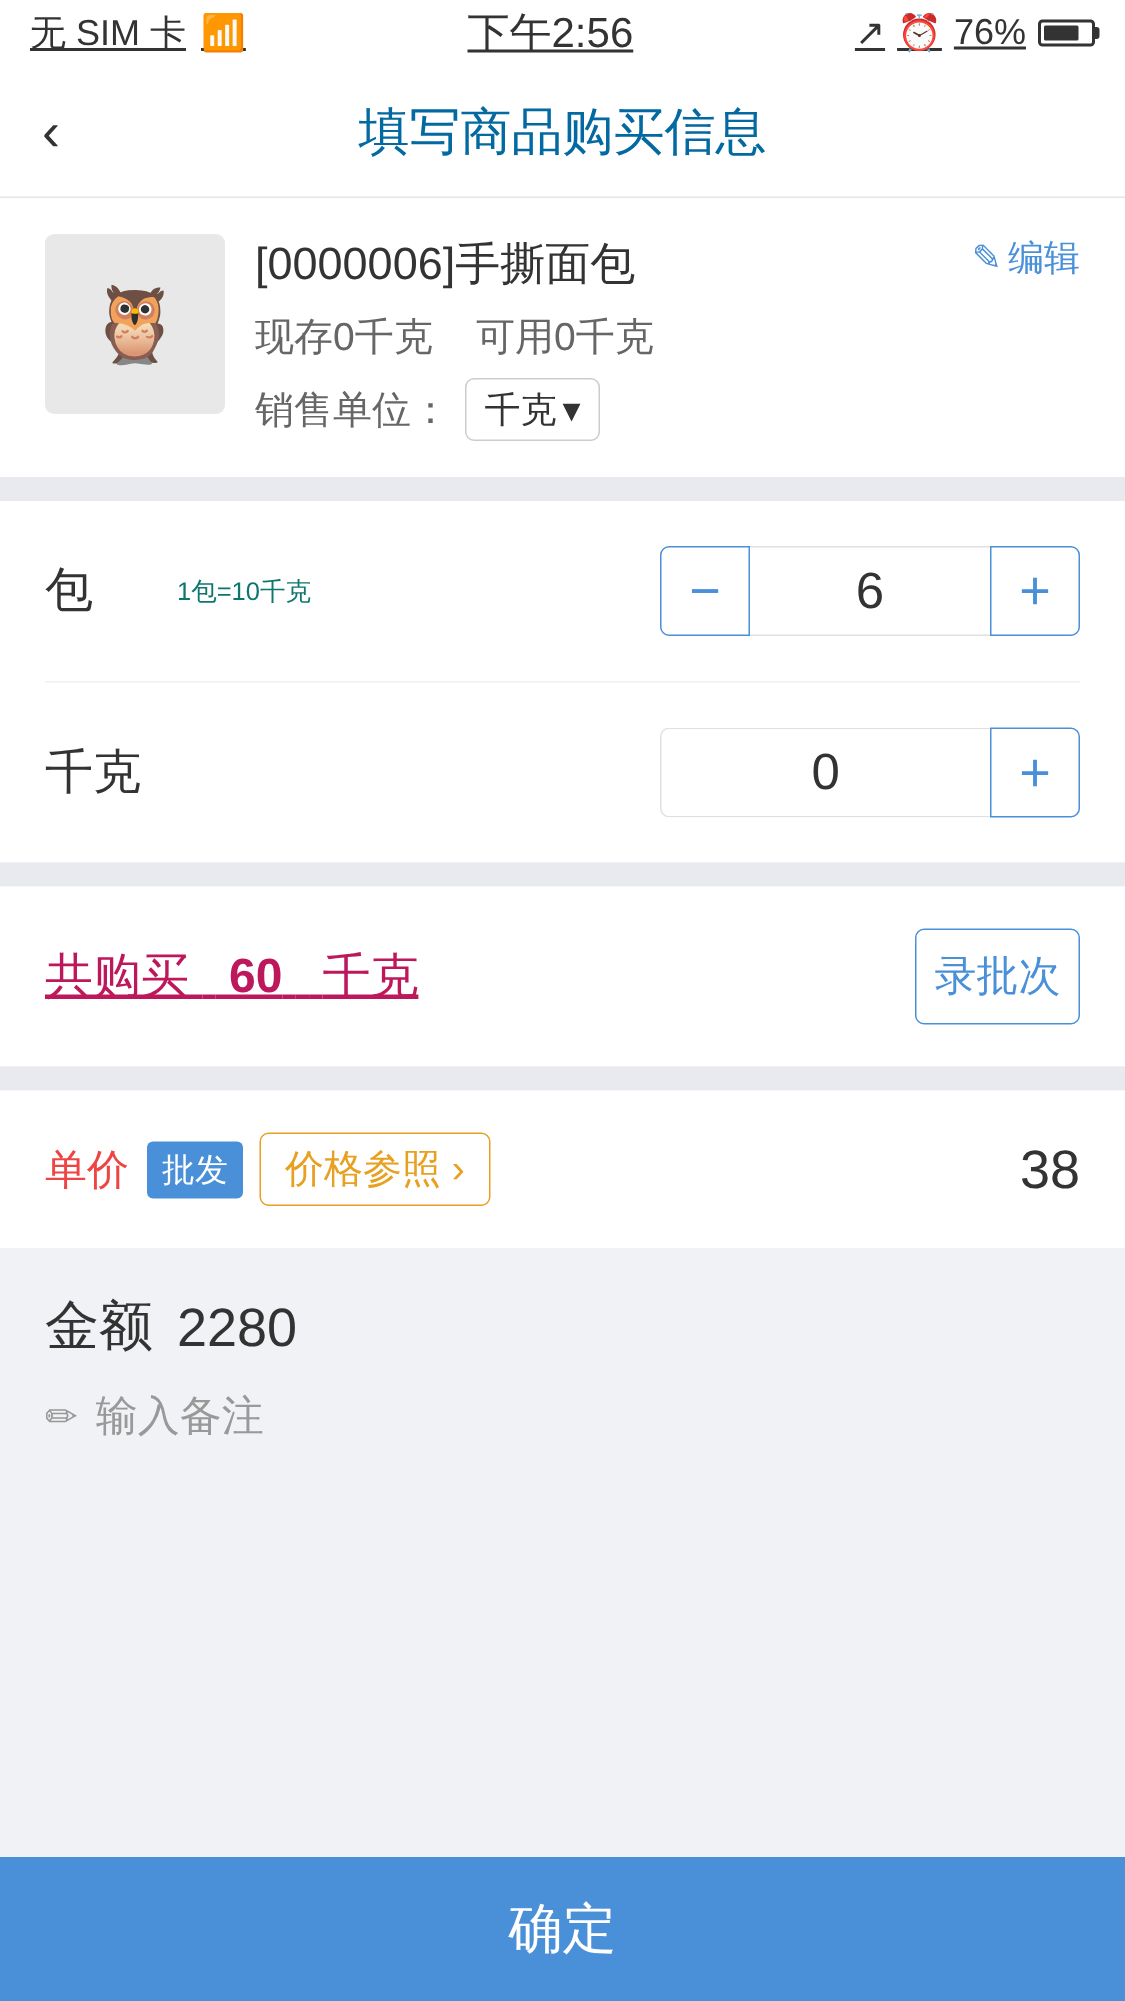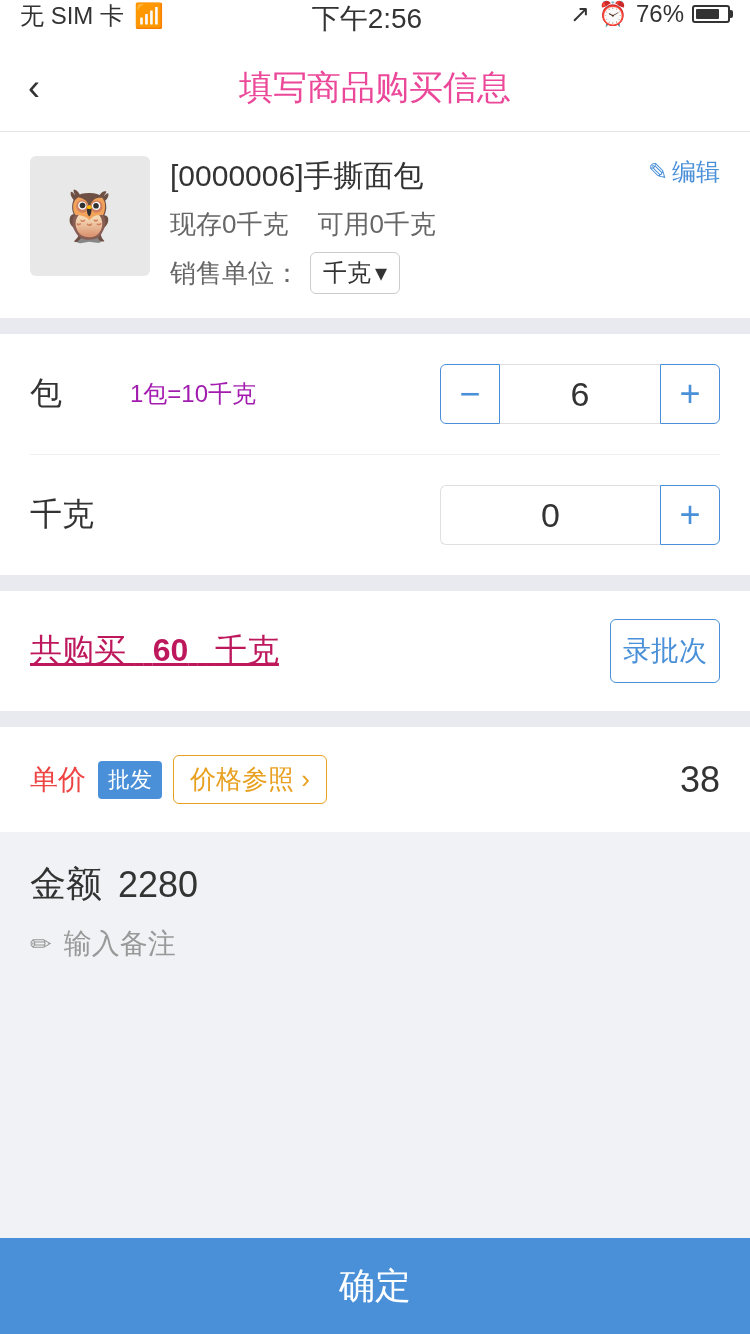--- a/index.html
+++ b/index.html
@@ -12,25 +12,26 @@
       font-size: 28px;
       color: #333;
     }
 
     
     .status-bar {
       width: 750px;
       height: 44px;
       background: #fff;
       display: flex;
-      align-items: flex-start;
+      align-items: center;
       justify-content: space-between;
       padding: 0 20px;
       font-size: 24px;
       color: #333;
+      text-decoration: underline;
     }
     .status-left {
       display: flex;
       align-items: center;
       gap: 10px;
     }
     .status-center {
       font-size: 28px;
       font-weight: 500;
     }
@@ -82,21 +83,21 @@
     .nav-back {
       position: absolute;
       left: 28px;
       font-size: 36px;
       color: #333;
       cursor: pointer;
     }
     .nav-title {
       font-size: 34px;
       font-weight: 500;
-      color: #ec4899;
+      color: #0369a1;
     }
 
     
     .product-card {
       background: #fff;
       padding: 24px 30px;
       display: flex;
       align-items: flex-start;
       gap: 20px;
       margin-top: 0;
@@ -175,23 +176,23 @@
     }
     .input-row:last-child {
       border-bottom: none;
     }
     .input-label {
       font-size: 32px;
       color: #333;
       min-width: 80px;
     }
     .input-hint {
-      font-size: 24px;
-      color: #a21caf;
-      margin-left: 20px;
+      font-size: 17px;
+      color: #0f766e;
+      margin-left: 8px;
     }
     .input-controls {
       margin-left: auto;
       display: flex;
       align-items: center;
       gap: 0;
     }
     .qty-btn {
       width: 60px;
       height: 60px;

